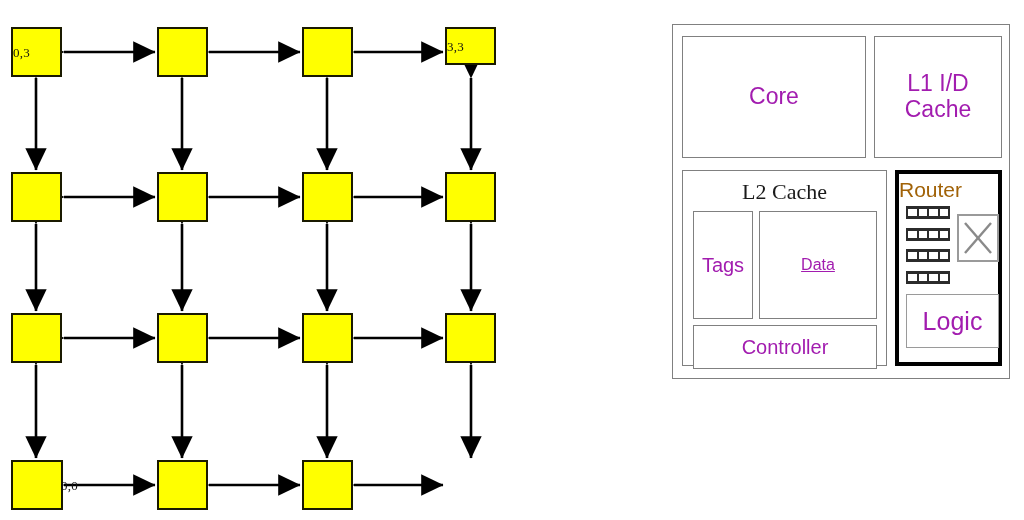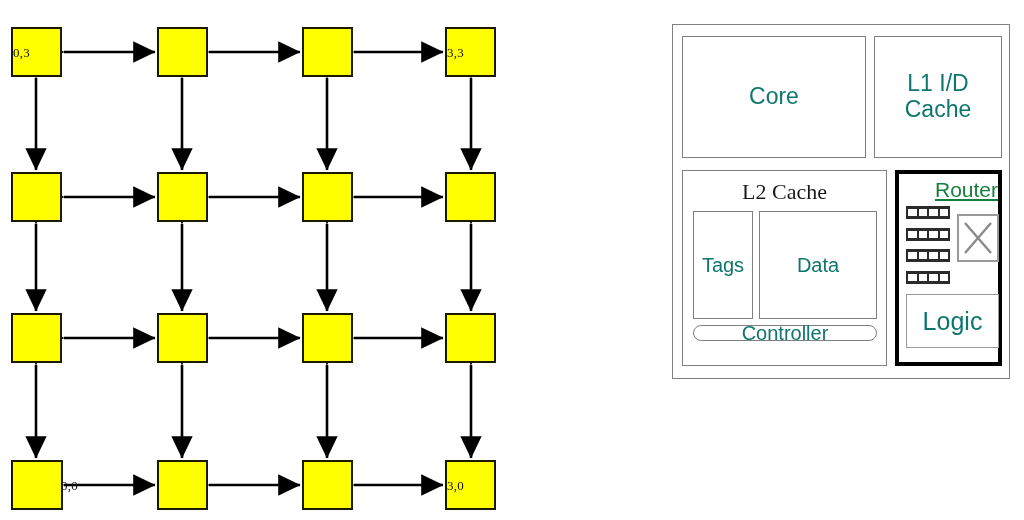--- a/index.html
+++ b/index.html
@@ -72,21 +72,21 @@
     box-sizing: border-box;
     border: 1.5px solid #808080;
     background: #ffffff;
     display: flex;
     align-items: center;
     justify-content: center;
     text-align: center;
   }
   .tile-label {
     font-family: "Liberation Sans", sans-serif;
-    color: #0f766e;
+    color: #a21caf;
     line-height: 1.12;
   }
 
   #box-core        { left: 9px;   top: 11px;  width: 184px; height: 122px; }
   #box-l1          { left: 201px; top: 11px;  width: 128px; height: 122px; }
   #box-l2          { left: 9px;   top: 145px; width: 205px; height: 196px; }
   #box-router      { left: 222px; top: 145px; width: 107px; height: 196px;
                      border: 4px solid #000000; }
 
   #core-label      { font-size: 23px; }
@@ -95,33 +95,32 @@
   #l2-title {
     position: absolute;
     left: 0; top: 8px; width: 100%;
     text-align: center;
     font-size: 22px;
     color: #1a1a1a;
     font-family: Liberation Serif, serif;
   }
   #box-tags        { left: 10px;  top: 40px; width: 60px;  height: 108px; }
   #box-data        { left: 76px;  top: 40px; width: 118px; height: 108px; }
-  #box-controller  { left: 10px;  top: 154px; width: 184px; height: 16px; border-radius: 11px; }
+  #box-controller  { left: 10px;  top: 154px; width: 184px; height: 44px; }
   #tags-label      { font-size: 20px; }
-  #data-label      { font-size: 20px; }
+  #data-label      { font-size: 16px; text-decoration: underline; }
   #controller-label{ font-size: 20px; }
 
   #router-title {
     position: absolute;
     left: 0; top: 4px; width: 100%;
-    text-align: right;
+    text-align: left;
     font-size: 21px;
-    color: #15803d;
+    color: #a16207;
     font-family: "Liberation Sans", sans-serif;
-    text-decoration: underline;
   }
 
   #router-buffers {
     position: absolute;
     left: 7px;
     top: 32px;
     width: 44px;
     height: 78px;
     display: flex;
     flex-direction: column;
@@ -216,21 +215,21 @@
 
     <div class="mesh-node" style="left:11px; top:27px; width:51px; height:50px;">
       <span class="mesh-node-label">0,3</span>
     </div>
     <div class="mesh-node" style="left:157px; top:27px; width:51px; height:50px;">
       <span class="mesh-node-label"></span>
     </div>
     <div class="mesh-node" style="left:302px; top:27px; width:51px; height:50px;">
       <span class="mesh-node-label"></span>
     </div>
-    <div class="mesh-node" style="left:445px; top:27px; width:51px; height:50px;">
+    <div class="mesh-node" style="left:445px; top:27px; width:51px; height:38px;">
       <span class="mesh-node-label">3,3</span>
     </div>
 
     <div class="mesh-node" style="left:11px; top:172px; width:51px; height:50px;">
       <span class="mesh-node-label"></span>
     </div>
     <div class="mesh-node" style="left:157px; top:172px; width:51px; height:50px;">
       <span class="mesh-node-label"></span>
     </div>
     <div class="mesh-node" style="left:302px; top:172px; width:51px; height:50px;">
@@ -254,23 +253,20 @@
     </div>
 
     <div class="mesh-node" style="left:11px; top:460px; width:51px; height:50px;padding-left:48px;">
       <span class="mesh-node-label">0,0</span>
     </div>
     <div class="mesh-node" style="left:157px; top:460px; width:51px; height:50px;">
       <span class="mesh-node-label"></span>
     </div>
     <div class="mesh-node" style="left:302px; top:460px; width:51px; height:50px;">
       <span class="mesh-node-label"></span>
-    </div>
-    <div class="mesh-node" style="left:445px; top:460px; width:51px; height:50px;">
-      <span class="mesh-node-label">3,0</span>
     </div>
   </div>
 
   <div id="tile-panel">
 
     <div class="tile-box" id="box-core">
       <span class="tile-label" id="core-label">Core</span>
     </div>
 
     <div class="tile-box" id="box-l1">

